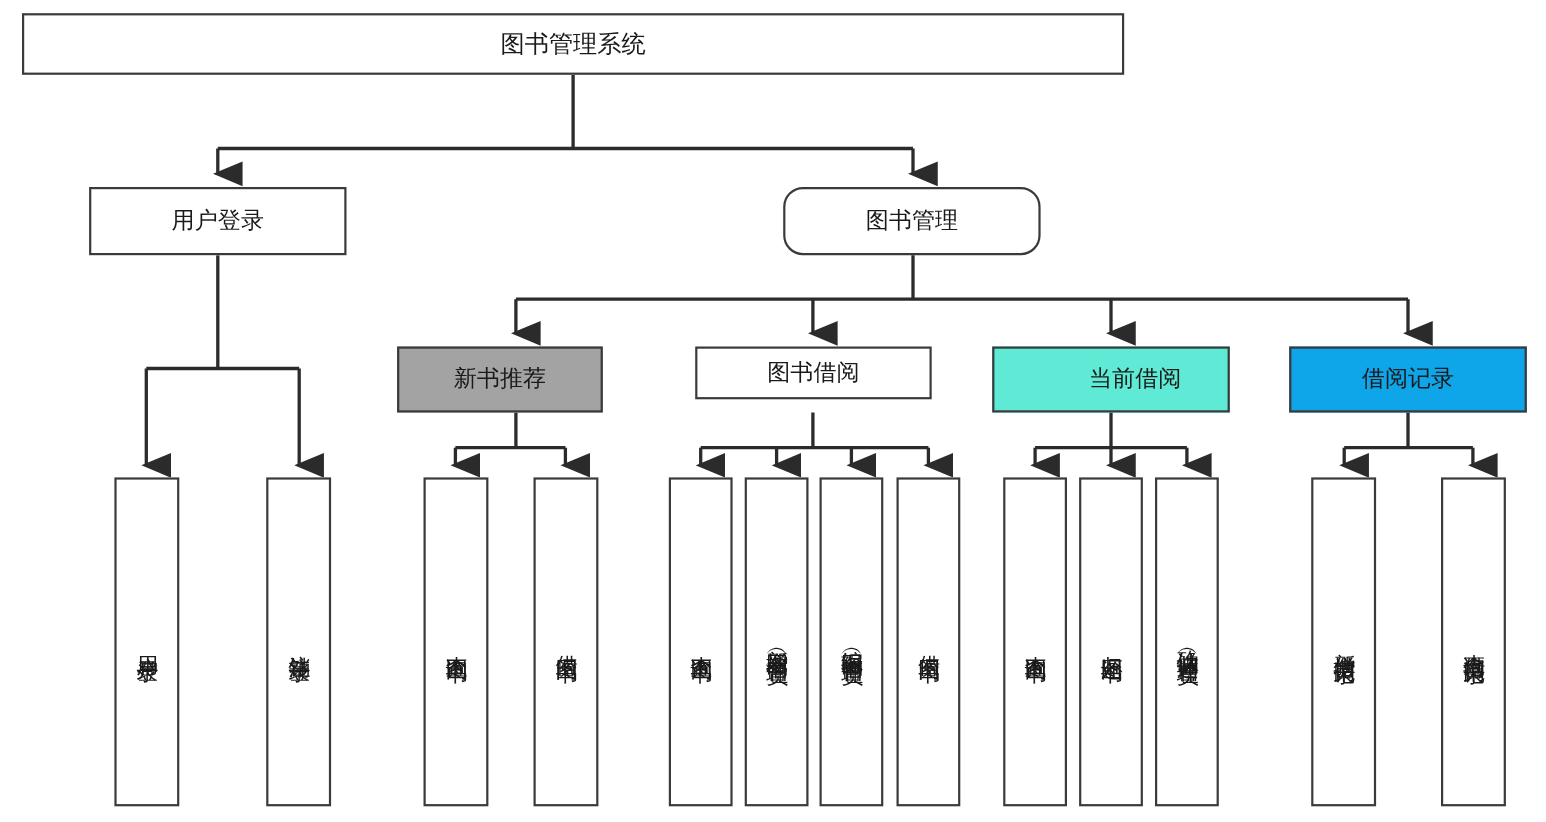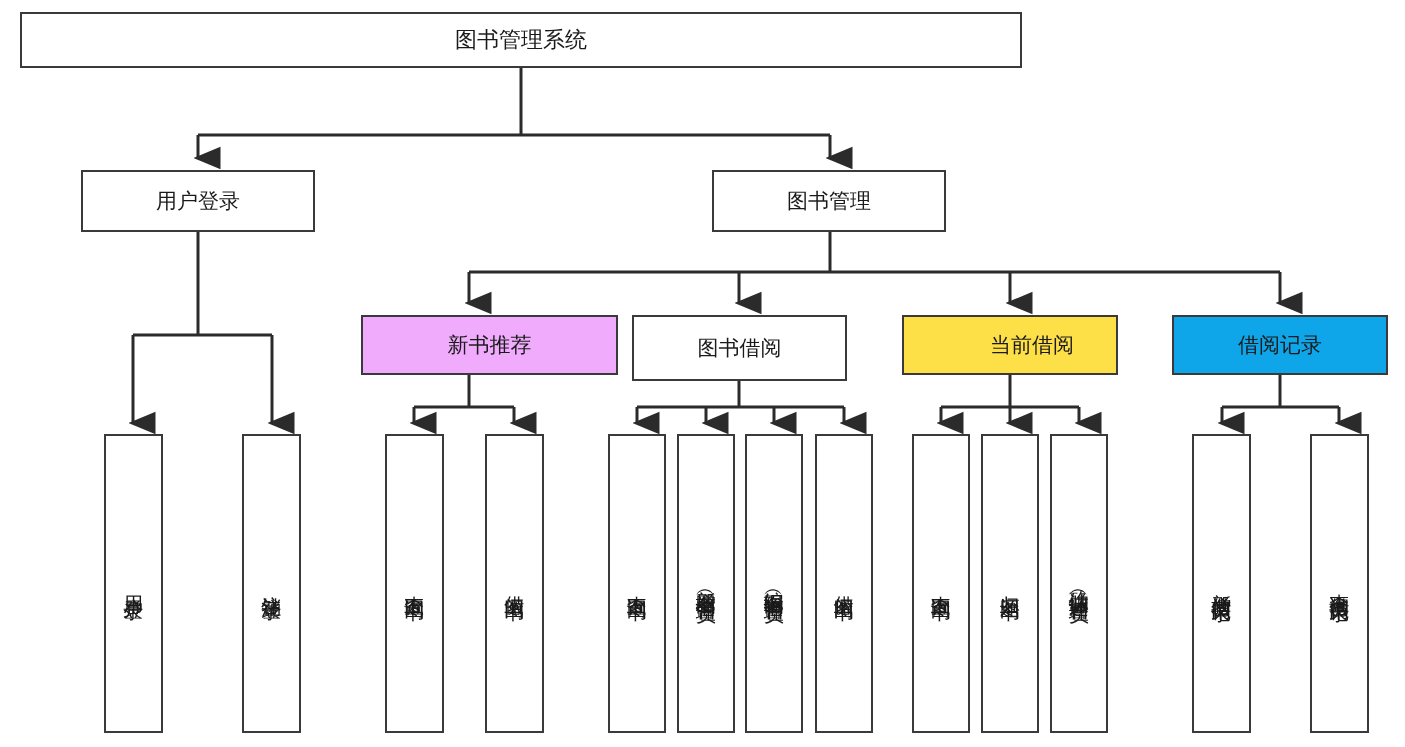--- a/index.html
+++ b/index.html
@@ -121,25 +121,25 @@
       <path d="M 1280 375 L 1280 407"></path>
       <path d="M 1222 407 L 1339 407"></path>
       <path d="M 1222 407 L 1222 423" marker-end="url(#arrow)"></path>
       <path d="M 1339 407 L 1339 423" marker-end="url(#arrow)"></path>
     </g>
   </svg>
 
   <div class="node root" style="left: 20px; top: 12px; width: 1002px; height: 56px; border-color: rgb(58, 58, 58); background: rgb(255, 255, 255); color: rgb(26, 26, 26);">图书管理系统</div>
 
   <div class="node lvl2" style="left: 81px; top: 170px; width: 234px; height: 62px; border-color: rgb(58, 58, 58); background: rgb(255, 255, 255); color: rgb(26, 26, 26);">用户登录</div>
-  <div class="node lvl2" style="left: 712px; top: 170px; width: 234px; height: 62px; border-color: rgb(58, 58, 58); background: rgb(255, 255, 255); color: rgb(26, 26, 26);">图书管理</div>
+  <div class="node lvl2" style="left: 712px; top: 170px; width: 234px; height: 62px; border-color: rgb(58, 58, 58); background: rgb(255, 255, 255); color: rgb(26, 26, 26); border-radius: 18px;">图书管理</div>
 
-  <div class="node lvl3" style="left: 361px; top: 315px; width: 257px; height: 60px; border-color: rgb(58, 58, 58); background: #f0abfc; color: rgb(26, 26, 26);">新书推荐</div>
-  <div class="node lvl3" style="left: 632px; top: 315px; width: 215px; height: 66px; border-color: rgb(58, 58, 58); background: rgb(255, 255, 255); color: rgb(26, 26, 26);">图书借阅</div>
-  <div class="node lvl3" style="left: 902px; top: 315px; width: 216px; height: 60px; border-color: rgb(58, 58, 58); background: #fde047; color: rgb(26, 26, 26); padding-left: 44px;">当前借阅</div>
+  <div class="node lvl3" style="left: 361px; top: 315px; width: 187px; height: 60px; border-color: rgb(58, 58, 58); background: #a3a3a3; color: rgb(26, 26, 26);">新书推荐</div>
+  <div class="node lvl3" style="left: 632px; top: 315px; width: 215px; height: 48px; border-color: rgb(58, 58, 58); background: rgb(255, 255, 255); color: rgb(26, 26, 26);">图书借阅</div>
+  <div class="node lvl3" style="left: 902px; top: 315px; width: 216px; height: 60px; border-color: rgb(58, 58, 58); background: #5eead4; color: rgb(26, 26, 26); padding-left: 44px;">当前借阅</div>
   <div class="node lvl3" style="left: 1172px; top: 315px; width: 216px; height: 60px; border-color: rgb(58, 58, 58); background: #0ea5e9; color: rgb(26, 26, 26);">借阅记录</div>
 
   <div class="node leaf" style="left: 104px; top: 434px; width: 59px; height: 299px; border-color: rgb(58, 58, 58); background: rgb(255, 255, 255); color: rgb(26, 26, 26);">用户登录</div>
   <div class="node leaf" style="left: 242px; top: 434px; width: 59px; height: 299px; border-color: rgb(58, 58, 58); background: rgb(255, 255, 255); color: rgb(26, 26, 26);">注销登录</div>
 
   <div class="node leaf" style="left: 385px; top: 434px; width: 59px; height: 299px; border-color: rgb(58, 58, 58); background: rgb(255, 255, 255); color: rgb(26, 26, 26);">查询图书</div>
   <div class="node leaf" style="left: 485px; top: 434px; width: 59px; height: 299px; border-color: rgb(58, 58, 58); background: rgb(255, 255, 255); color: rgb(26, 26, 26);">借阅图书</div>
 
   <div class="node leaf" style="left: 608px; top: 434px; width: 58px; height: 299px; border-color: rgb(58, 58, 58); background: rgb(255, 255, 255); color: rgb(26, 26, 26);">查询图书</div>
   <div class="node leaf" style="left: 677px; top: 434px; width: 58px; height: 299px; border-color: rgb(58, 58, 58); background: rgb(255, 255, 255); color: rgb(26, 26, 26);">新增图书（管理员）</div>

